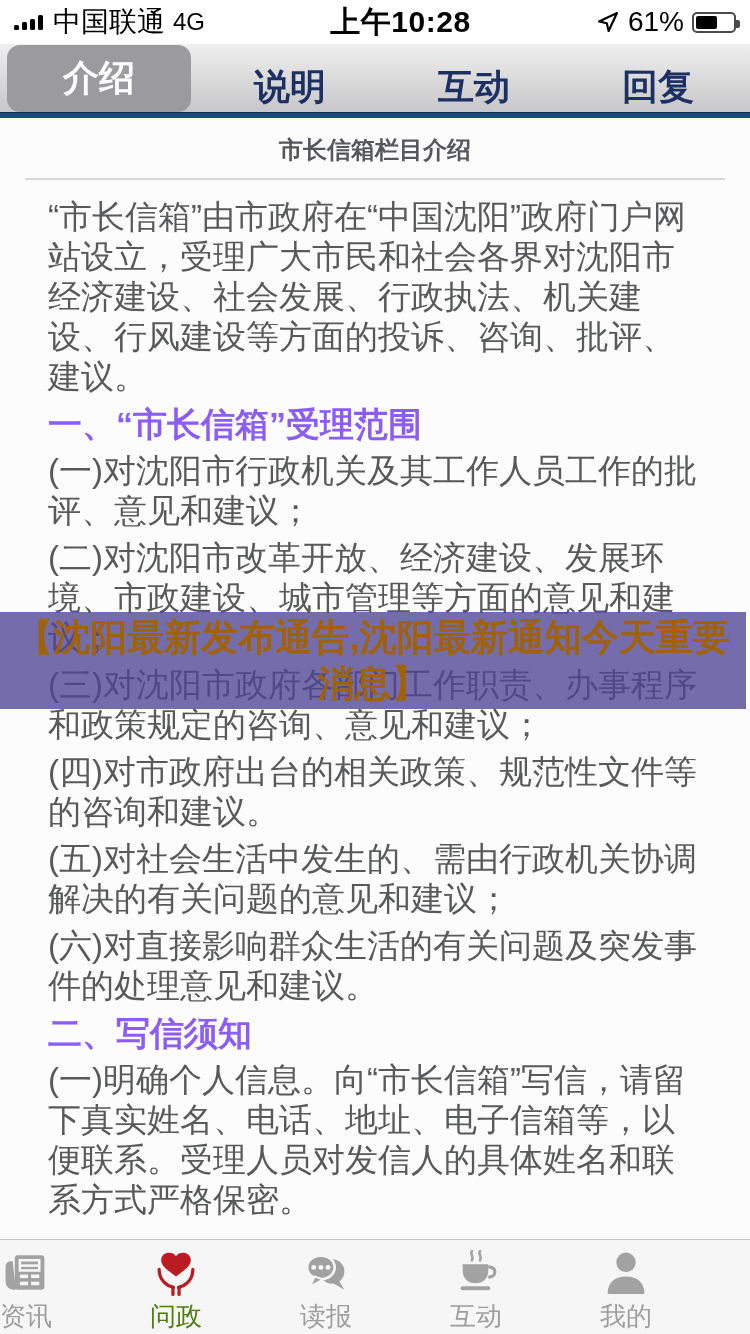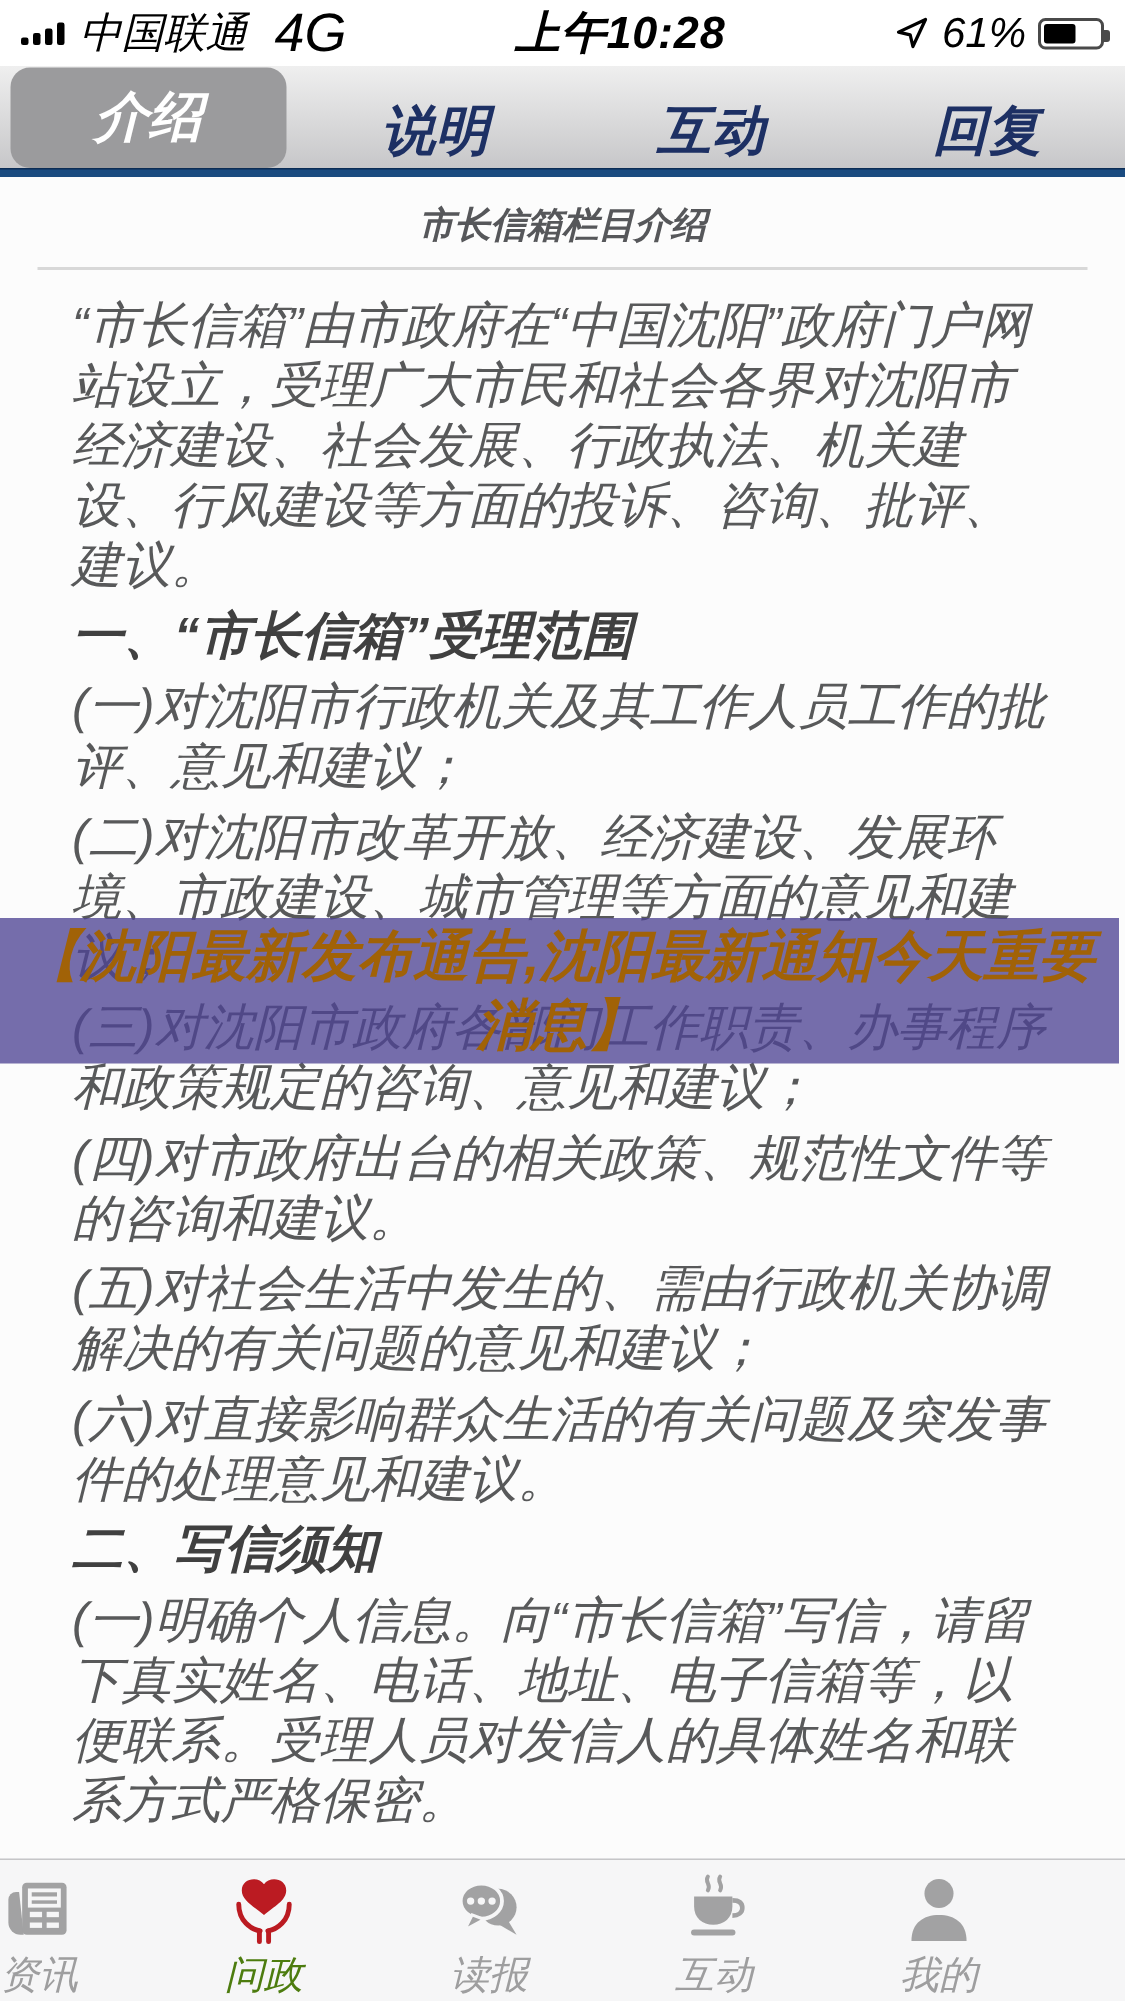--- a/index.html
+++ b/index.html
@@ -1,50 +1,50 @@
 <!DOCTYPE html>
 <html><head>
 <meta charset="utf-8">
 <style>
   html,body{margin:0;padding:0;}
   body{font-family:"Liberation Sans","DejaVu Sans",sans-serif;background:#333;}
-  .phone{position:relative;width:750px;height:1334px;margin:0 auto;background:#fcfcfc;overflow:hidden;font-style:italic;}
+  .phone{position:relative;width:750px;height:1334px;margin:0 auto;background:#fcfcfc;overflow:hidden;}
 
   
   .status-bar{position:absolute;top:0;left:0;right:0;height:44px;background:#ffffff;
     display:flex;align-items:center;justify-content:space-between;padding:0 14px;box-sizing:border-box;color:#000;}
   .sb-left,.sb-right{display:flex;align-items:center;gap:8px;}
   .signal{display:flex;align-items:flex-end;gap:3px;height:16px;margin-right:2px;}
   .signal i{display:block;width:5px;background:#000;border-radius:1.5px;}
   .signal i:nth-child(1){height:5px;}
   .signal i:nth-child(2){height:8px;}
   .signal i:nth-child(3){height:11px;}
   .signal i:nth-child(4){height:15px;}
   .carrier{font-size:28px;}
-  .network{font-size:36px;margin-left:10px;}
+  .network{font-size:24px;margin-left:0;}
   .sb-time{font-size:30px;font-weight:bold;letter-spacing:.5px;}
   .pct{font-size:28px;}
   .battery{position:relative;width:44px;height:21px;border:2px solid #4a4a4a;border-radius:5px;display:flex;align-items:center;padding:2px;box-sizing:border-box;}
   .battery .fill{height:100%;width:58%;background:#000;border-radius:2px;}
   .battery .nub{position:absolute;right:-6px;top:6px;width:4px;height:8px;background:#4a4a4a;border-radius:0 2px 2px 0;}
 
   
   .nav-tabs{position:absolute;top:44px;left:0;right:0;height:68px;
     background:linear-gradient(#efefef,#c7c7c9);display:flex;align-items:flex-end;}
   .nav-tab{flex:1;text-align:center;font-size:36px;font-weight:bold;color:#1d3064;cursor:pointer;}
   .nav-tab.active{background:#9b9b9d;color:#ffffff;border-radius:13px;margin:0 7px;padding:9px 0;}
   .nav-line{position:absolute;top:112px;left:0;right:0;height:6px;background:#1a4b80;border-top:1px solid #0c2d55;box-sizing:border-box;}
 
   
   .content{position:absolute;top:118px;left:0;right:0;bottom:95px;background:#fcfcfc;overflow:hidden;}
   .page-title{margin:16px 0 0;text-align:center;font-size:24px;font-weight:bold;color:#56575a;}
   .title-divider{width:700px;margin:12px auto 0;border-bottom:2px solid #d8d8d8;}
   .article{padding:10px 48px 0;font-size:33px;line-height:40px;color:#58595a;}
   .article p{margin:7px 0;}
-  .article p.head{font-weight:bold;font-size:34px;color:#404040;}
+  .article p.head{font-weight:bold;font-size:34px;color:#8b5cf6;}
 
   
   .banner{position:absolute;top:612px;left:0;right:4px;height:97px;z-index:5;
     background:rgba(78,68,148,0.78);display:flex;align-items:center;justify-content:center;
     text-align:center;color:#a16207;font-weight:bold;font-size:37px;line-height:46px;
     padding:0 8px;box-sizing:border-box;cursor:pointer;}
 
   
   .tabbar{position:absolute;left:0;right:0;bottom:0;height:95px;background:#f6f6f7;
     border-top:1px solid #c6c6c8;display:flex;box-sizing:border-box;}

